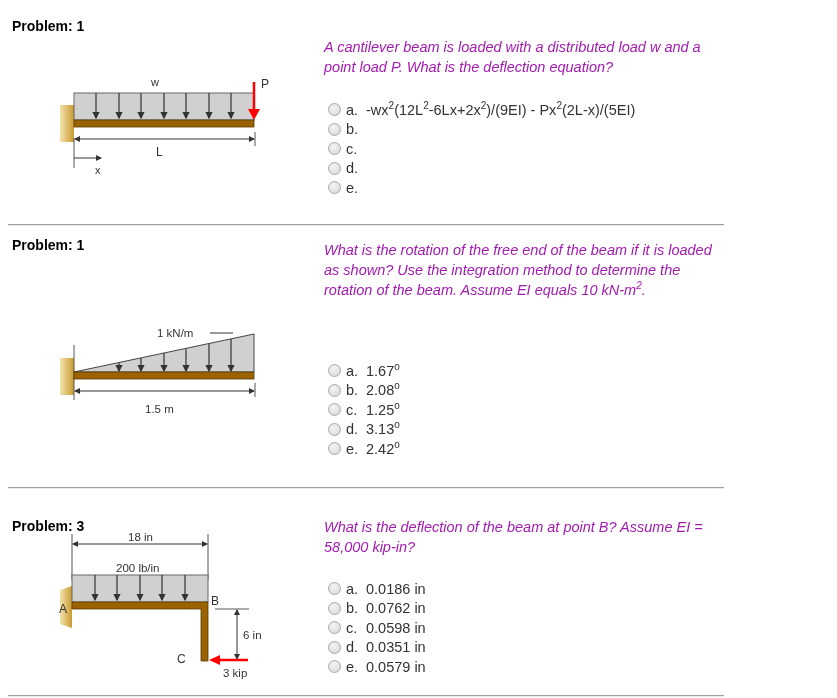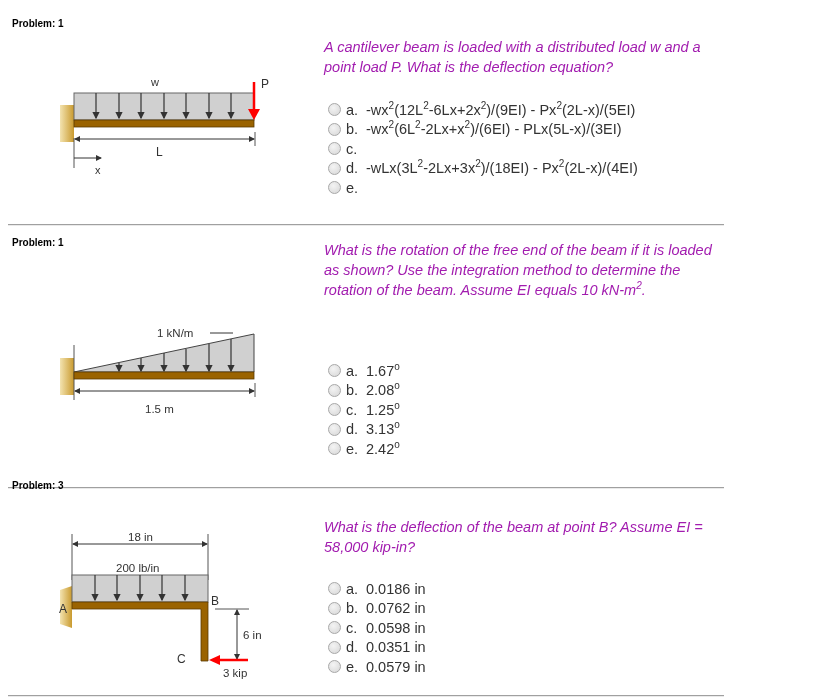--- a/index.html
+++ b/index.html
@@ -1,18 +1,18 @@
 <!DOCTYPE html>
 <html><head>
 <meta charset="utf-8">
 <style>
   html, body { margin: 0; padding: 0; background: #ffffff; }
   body { width: 837px; height: 698px; position: relative; overflow: hidden;
          font-family: "Liberation Sans", sans-serif; color: #222; }
-  .problem-title { position: absolute; left: 12px; font-size: 10px; font-weight: bold; color: #000; }
+  .problem-title { position: absolute; left: 12px; font-size: 14px; font-weight: bold; color: #000; }
   .question { position: absolute; left: 324px; width: 400px; font-size: 14.5px; line-height: 20px; color: #a21caf; font-style: italic; }
   .options { position: absolute; left: 328px; font-size: 14.5px; color: #333; }
   .opt { height: 19.5px; display: flex; align-items: center; white-space: nowrap; }
   .radio { width: 13px; height: 13px; border-radius: 50%; border: 1px solid #a8a8a8;
            background: radial-gradient(circle at 40% 35%, #f4f4f4, #d6d6d6); margin-right: 5px; flex: none; box-sizing: border-box; }
   .letter { display: inline-block; width: 20px; }
   sup { font-size: 10px; vertical-align: 6px; line-height: 0; }
   .sep { position: absolute; left: 8px; width: 716px; height: 0; border-top: 1px solid #a0a0a0; border-bottom: 1px solid #eaeaea; }
   .diagram { position: absolute; }
 </style>
@@ -65,30 +65,28 @@
 
 <div class="options" style="top:100px">
   <div class="opt">
       <span class="radio"></span>
       <span class="letter">a.</span>
       <span>-wx<sup>2</sup>(12L<sup>2</sup>-6Lx+2x<sup>2</sup>)/(9EI) - Px<sup>2</sup>(2L-x)/(5EI)</span>
     </div>
   <div class="opt">
       <span class="radio"></span>
       <span class="letter">b.</span>
-      <span>-wx<sup>2</sup>(6L<sup>2</sup>-2Lx+x<sup>2</sup>)/(6EI) - PLx(5L-x)/(3EI)</span>
     </div>
   <div class="opt">
       <span class="radio"></span>
       <span class="letter">c.</span>
     </div>
   <div class="opt">
       <span class="radio"></span>
       <span class="letter">d.</span>
-      <span>-wLx(3L<sup>2</sup>-2Lx+3x<sup>2</sup>)/(18EI) - Px<sup>2</sup>(2L-x)/(4EI)</span>
     </div>
   <div class="opt">
       <span class="radio"></span>
       <span class="letter">e.</span>
     </div>
 </div>
 
 <div class="sep" style="top:224px"></div>
 
 <div class="problem-title" style="top:237px">Problem: 1</div>
@@ -138,21 +136,21 @@
     </div>
   <div class="opt">
       <span class="radio"></span>
       <span class="letter">e.</span>
       <span>2.42<sup>o</sup></span>
     </div>
 </div>
 
 <div class="sep" style="top:487px"></div>
 
-<div class="problem-title" style="top:480px">Problem: 3</div>
+<div class="problem-title" style="top:518px">Problem: 3</div>
 
 <svg class="diagram" style="left:50px;top:520px" width="230" height="165" viewBox="0 0 230 165">
   <path d="M10,70 L22,66 L22,108 L10,104 z" fill="url(#wallg)"></path>
   <line x1="22" y1="14" x2="22" y2="60" stroke="#555" stroke-width="1"></line>
   <line x1="158" y1="14" x2="158" y2="60" stroke="#555" stroke-width="1"></line>
   <line x1="23" y1="24" x2="157" y2="24" stroke="#333" stroke-width="1" marker-start="url(#ahs)" marker-end="url(#ah)"></line>
   <rect x="22" y="55" width="136" height="27" fill="#d0d0d0" stroke="#666" stroke-width="1"></rect>
   <g stroke="#333" stroke-width="1.2" marker-end="url(#ah)">
     <line x1="45" y1="55" x2="45" y2="80"></line>
       <line x1="67" y1="55" x2="67" y2="80"></line>

